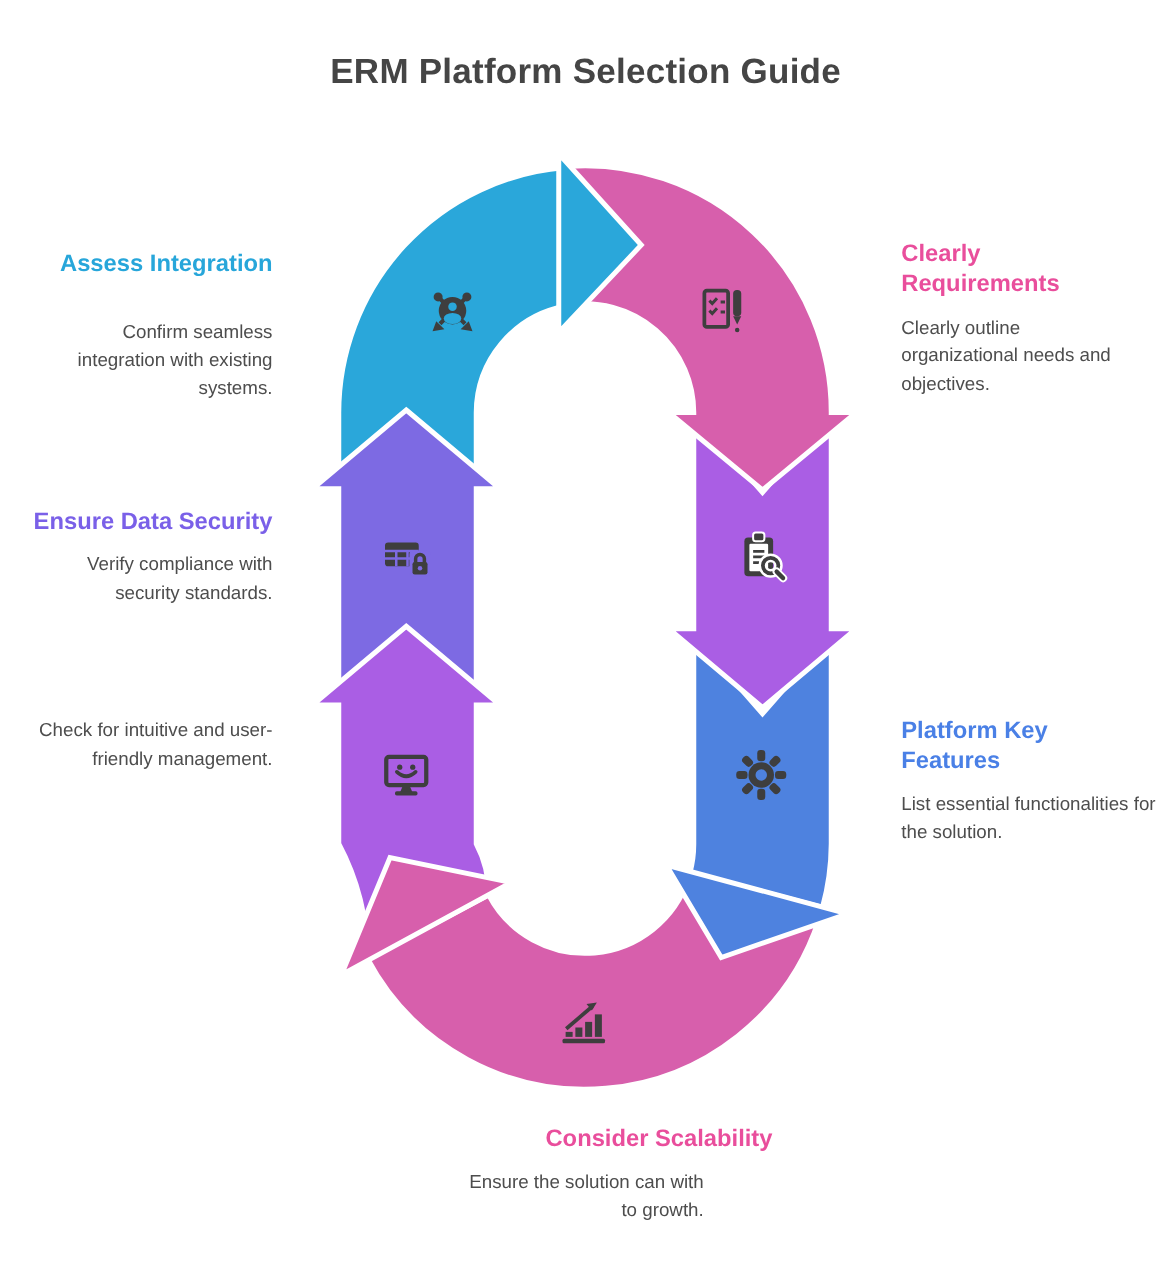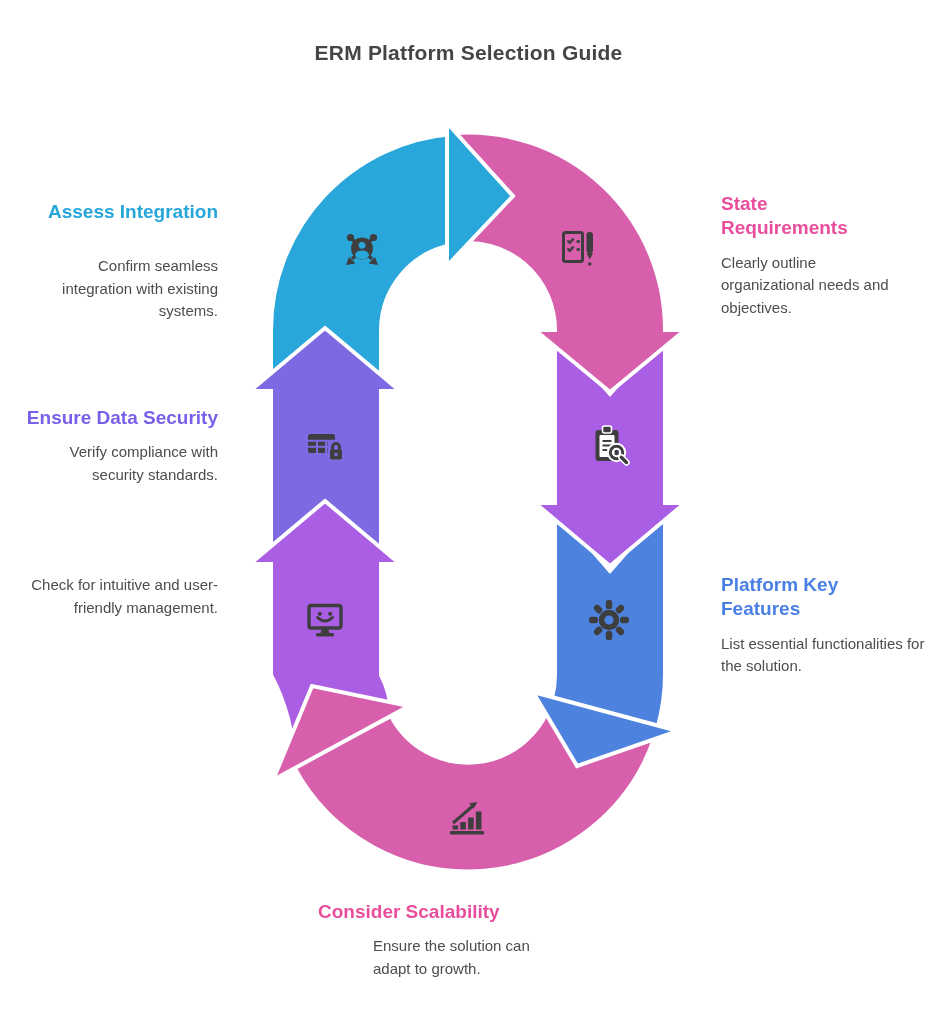--- a/index.html
+++ b/index.html
@@ -2,30 +2,30 @@
 <html><head>
 <meta charset="utf-8">
 <style>
   html,body { margin:0; padding:0; background:#ffffff; }
   .canvas {
     position:relative; width:937px; height:1024px; overflow:hidden;
     background:#ffffff; font-family:"Liberation Sans", sans-serif;
   }
   .page-title {
     position:absolute; top:41px; left:0; width:100%; text-align:center;
-    margin:0; font-size:21px; font-weight:bold; color:#454545; letter-spacing:.2px;
+    margin:0; font-size:28px; font-weight:bold; color:#454545; letter-spacing:.2px;
   }
   svg.cycle { position:absolute; left:0; top:0; }
   svg.cycle path.seg { stroke:#ffffff; stroke-width:4; stroke-linejoin:miter; }
   .step { position:absolute; }
   .step h2 { margin:0 0 11px 0; font-size:19px; font-weight:bold; line-height:1.28; }
   .step p  { margin:0; font-size:15px; line-height:1.5; color:#4d4d4d; }
   .al-r { text-align:right; }
   .al-l { text-align:left; }
-  .al-c { text-align:left; }
+  .al-c { text-align:right; }
   .al-r h2, .al-r p { margin-left:auto; }
   .al-c h2, .al-c p { margin-left:auto; margin-right:auto; }
   .icon { position:absolute; width:48px; height:48px; color:#3e3e3e; }
 </style>
 </head>
 <body>
 
 <div class="canvas">
 
   <h1 class="page-title">ERM Platform Selection Guide</h1>
@@ -111,33 +111,33 @@
   <svg class="icon" style="left:301px; top:421px;" viewBox="0 0 48 48">
     <rect x="7" y="13" width="27" height="19" rx="2.5" fill="currentColor"></rect>
     <path d="M7 19.8 H34 M7 25.8 H34 M16 19.8 V32 M25 19.8 V32" stroke-width="2" fill="none" style="stroke: rgb(125, 106, 227);"></path>
     <rect x="26.5" y="19.5" width="17" height="20.5" rx="3" style="fill: rgb(125, 106, 227);"></rect>
     <path d="M31.5 29 v-3 a3.5 3.5 0 0 1 7 0 v3" fill="none" stroke="currentColor" stroke-width="2.8"></path>
     <rect x="29" y="28.5" width="12" height="10" rx="1.8" fill="currentColor"></rect>
     <circle cx="35" cy="33.5" r="1.8" style="fill: rgb(125, 106, 227);"></circle>
   </svg>
 
   <div class="step al-l" style="left:721px; top:192px; width:216px;">
-    <h2 style="max-width: 170px; color: rgb(233, 78, 156);">State Requirements</h2>
+    <h2 style="max-width: 170px; color: rgb(233, 78, 156);">Clearly Requirements</h2>
     <p style="max-width:178px;">Clearly outline organizational needs and objectives.</p>
   </div>
 
 
   <div class="step al-l" style="left:721px; top:573px; width:220px;">
     <h2 style="max-width: 150px; color: rgb(74, 128, 230);">Platform Key Features</h2>
     <p style="max-width:220px;">List essential functionalities for the solution.</p>
   </div>
 
   <div class="step al-c" style="left:318px; top:900px; width:300px;">
     <h2 style="color: rgb(233, 78, 156);">Consider Scalability</h2>
-    <p style="max-width:190px;">Ensure the solution can adapt to growth.</p>
+    <p style="max-width:190px;">Ensure the solution can with to growth.</p>
   </div>
 
   <div class="step al-r" style="right:719px; top:574px; width:220px;">
     <p style="max-width:214px;">Check for intuitive and user-friendly management.</p>
   </div>
 
   <div class="step al-r" style="right:719px; top:406px; width:224px;">
     <h2 style="color: rgb(122, 96, 232);">Ensure Data Security</h2>
     <p style="max-width:162px;">Verify compliance with security standards.</p>
   </div>

